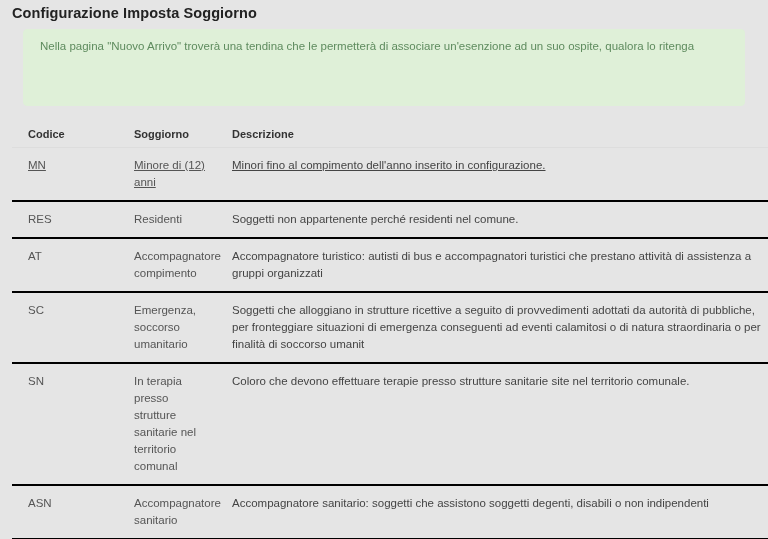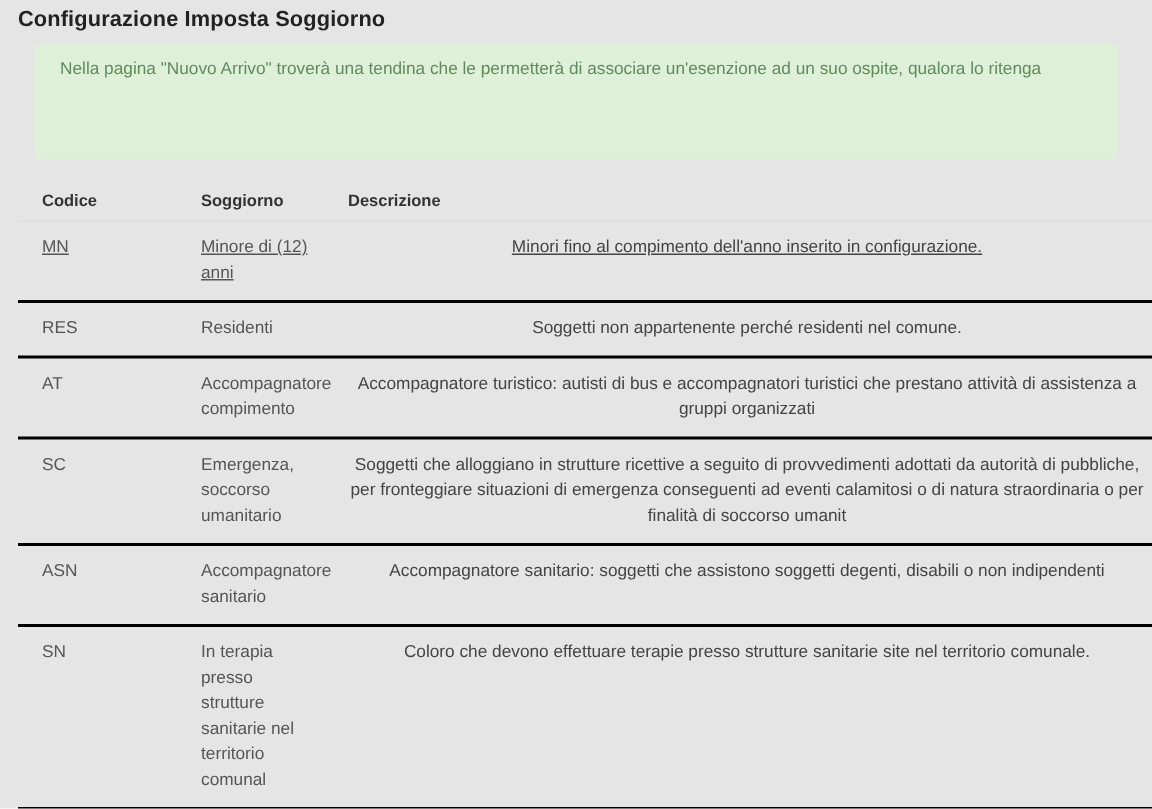--- a/index.html
+++ b/index.html
@@ -86,21 +86,21 @@
 
   .exemptions-table tbody td {
     vertical-align: top;
     font-size: 11.5px;
     line-height: 17px;
     color: #444444;
     padding: 9px 10px 9px 16px;
     border-top: 2px solid #000000;
   }
   .exemptions-table tbody tr:first-child td { border-top: none; text-decoration: underline; }
-  .exemptions-table tbody td.td-desc { padding-left: 10px; padding-right: 4px; text-align: center; }
+  .exemptions-table tbody td.td-desc { padding-left: 10px; padding-right: 4px; }
   .exemptions-table tbody td.td-code { color: #555555; }
   .exemptions-table tbody td.td-label { color: #555555; }
 </style>
 </head>
 <body>
 
 <div class="page">
 
   <h1 class="page-title">Configurazione Imposta Soggiorno</h1>
 
@@ -136,28 +136,28 @@
         <td class="td-code">AT</td>
         <td class="td-label">Accompagnatore compimento</td>
         <td class="td-desc">Accompagnatore turistico: autisti di bus e accompagnatori turistici che prestano attività di assistenza a gruppi organizzati</td>
       </tr>
       <tr>
         <td class="td-code">SC</td>
         <td class="td-label">Emergenza, soccorso umanitario</td>
         <td class="td-desc">Soggetti che alloggiano in strutture ricettive a seguito di provvedimenti adottati da autorità di pubbliche, per fronteggiare situazioni di emergenza conseguenti ad eventi calamitosi o di natura straordinaria o per finalità di soccorso umanit</td>
       </tr>
       <tr>
+        <td class="td-code">SN</td>
+        <td class="td-label">In terapia presso strutture sanitarie nel territorio comunal</td>
+        <td class="td-desc">Coloro che devono effettuare terapie presso strutture sanitarie site nel territorio comunale.</td>
+      </tr>
+      <tr>
         <td class="td-code">ASN</td>
         <td class="td-label">Accompagnatore sanitario</td>
         <td class="td-desc">Accompagnatore sanitario: soggetti che assistono soggetti degenti, disabili o non indipendenti</td>
-      </tr>
-      <tr>
-        <td class="td-code">SN</td>
-        <td class="td-label">In terapia presso strutture sanitarie nel territorio comunal</td>
-        <td class="td-desc">Coloro che devono effettuare terapie presso strutture sanitarie site nel territorio comunale.</td>
       </tr>
       <tr>
         <td class="td-code">ALT</td>
         <td class="td-label">Soggetti che soggiornano negli ostelli</td>
         <td class="td-desc">Soggetti che soggiornano negli ostelli</td>
       </tr>
 
     </tbody>
   </table>
 

